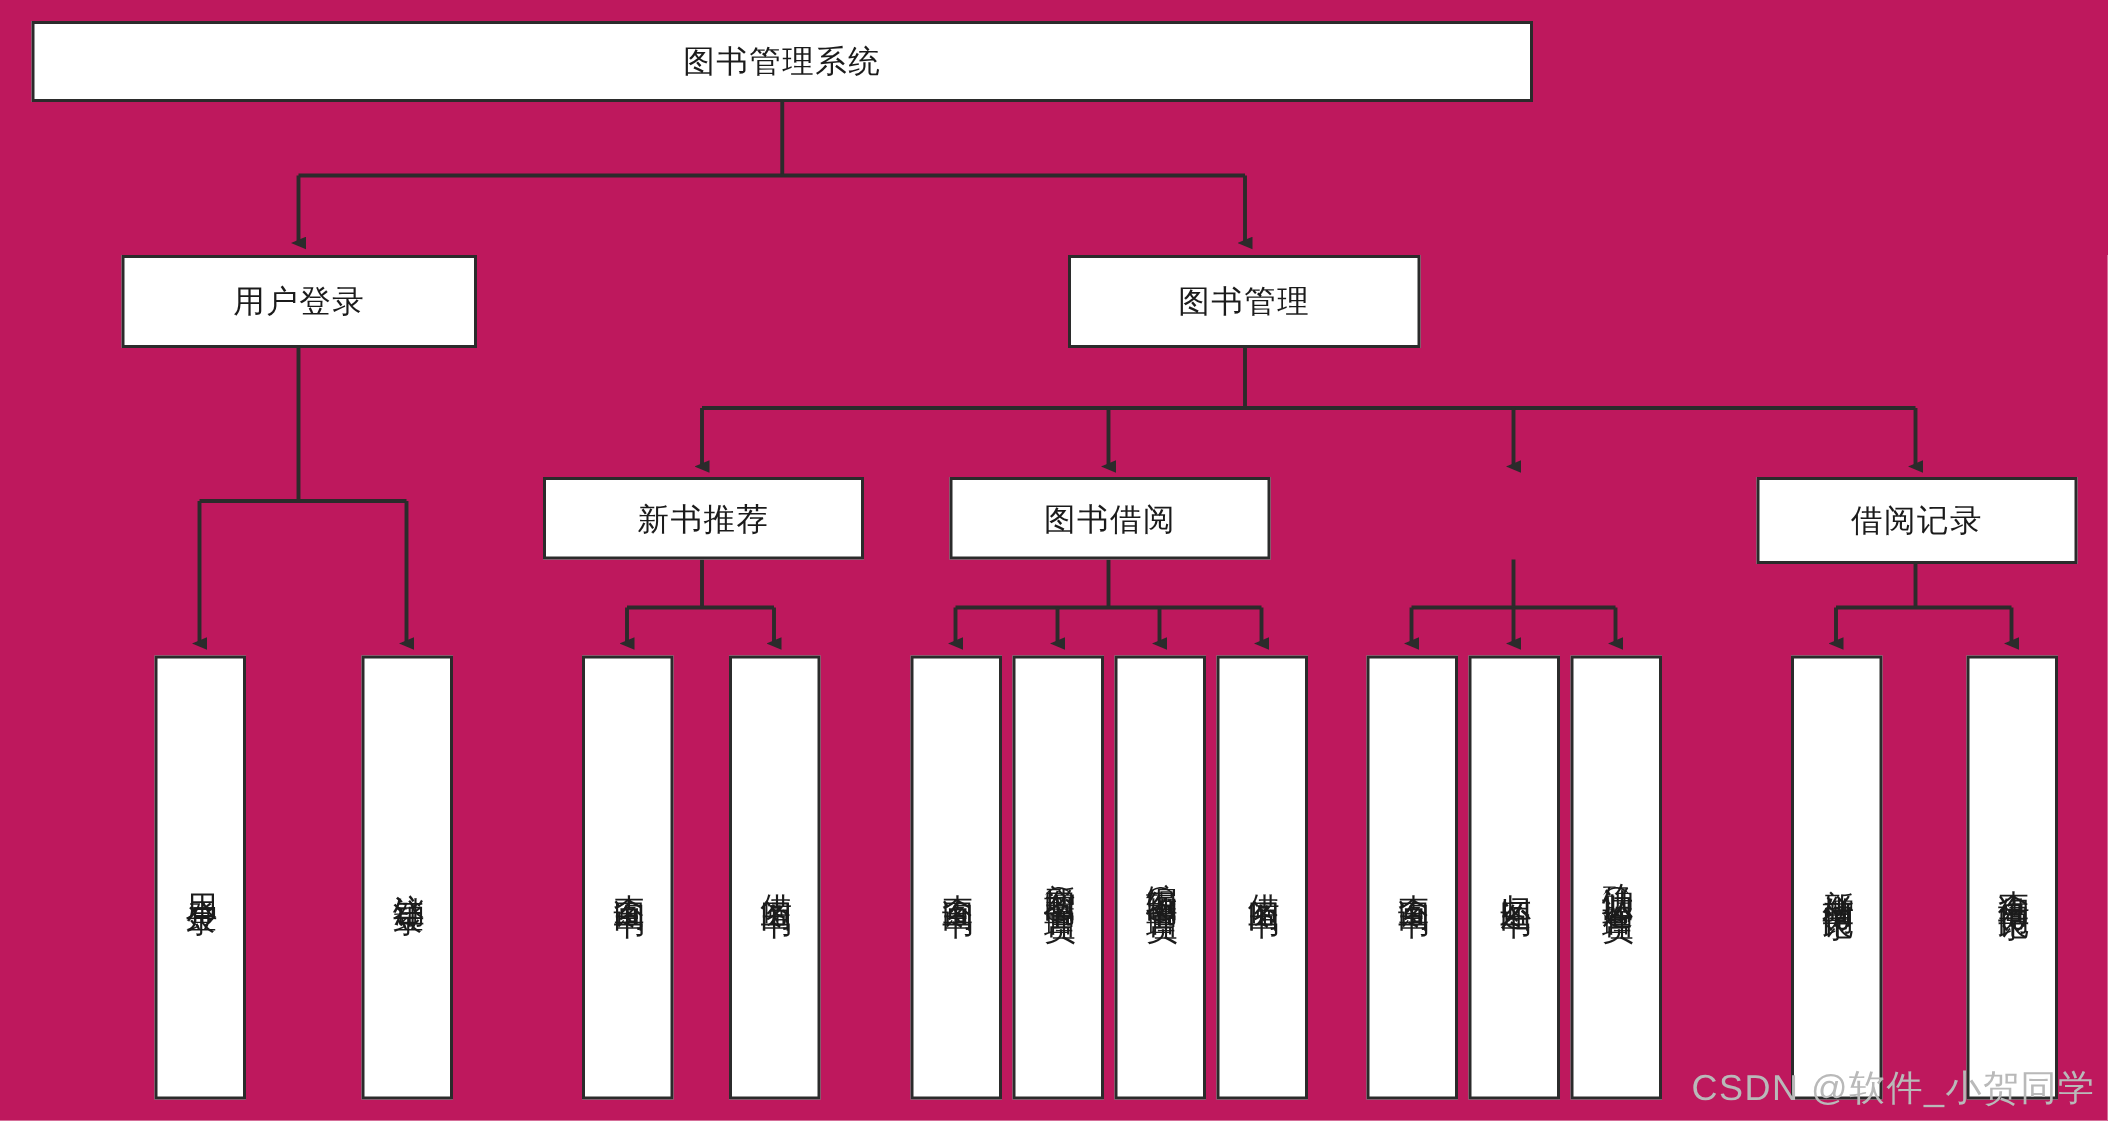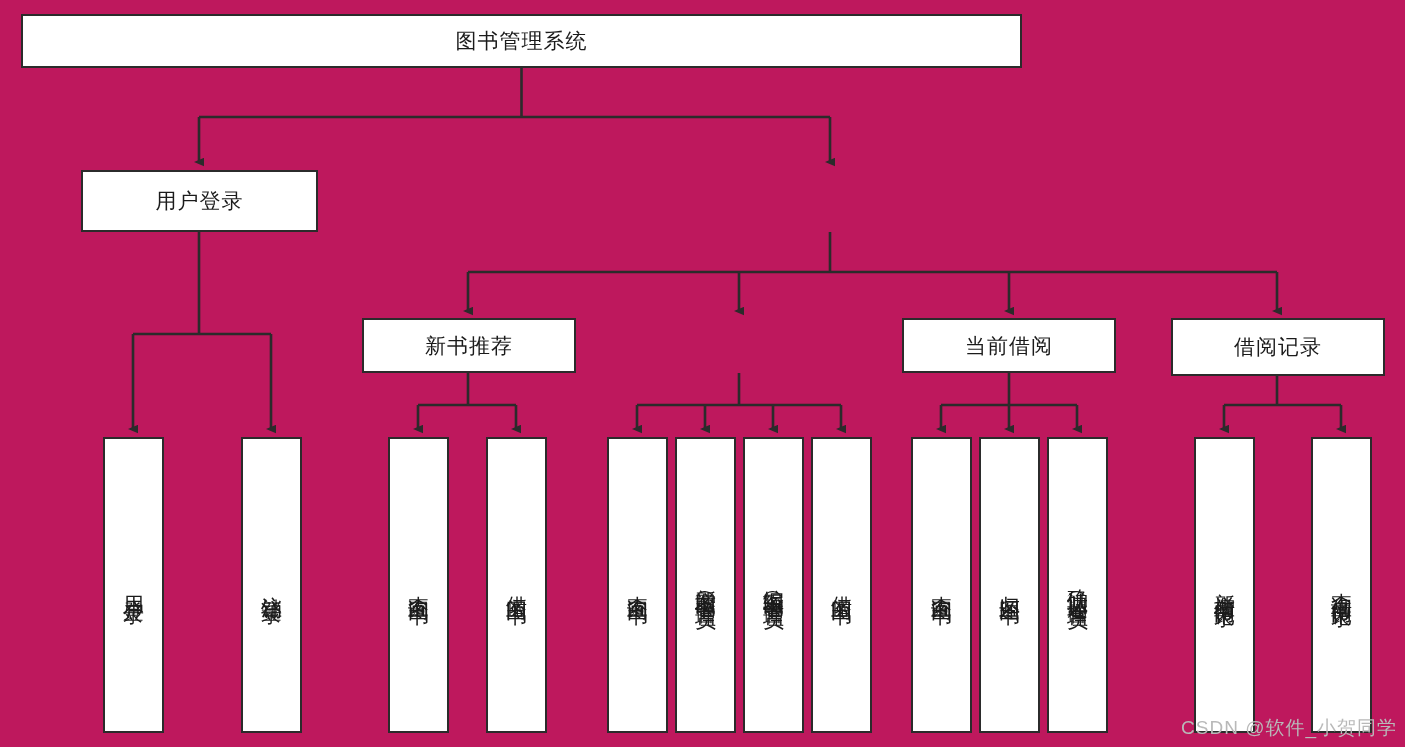--- a/index.html
+++ b/index.html
@@ -37,21 +37,21 @@
     text-orientation:upright;
     display:block;
     white-space:normal;
   }
   .node .htext{display:block;white-space:nowrap;}
 
   .watermark{
     position:absolute;
     right:8px;
     bottom:6px;
-    font-size:19px;
+    font-size:24px;
     color:#b9b9b9;
     letter-spacing:1px;
     white-space:nowrap;
     pointer-events:none;
   }
 </style>
 </head>
 <body>
 
 <div id="stage">
@@ -109,26 +109,29 @@
     </g>
   </svg>
 
   <div class="node horiz" style="left:21px;top:14px;width:1001px;height:54px;">
     <span class="htext">图书管理系统</span>
   </div>
 
   <div class="node horiz" style="left:81px;top:170px;width:237px;height:62px;">
     <span class="htext">用户登录</span>
   </div>
+  <div class="node horiz" style="left:712px;top:170px;width:235px;height:62px;">
+    <span class="htext">图书管理</span>
+  </div>
 
   <div class="node horiz" style="left:362px;top:318px;width:214px;height:55px;justify-content:center;">
     <span class="htext">新书推荐</span>
   </div>
-  <div class="node horiz" style="left:902px;top:318px;width:214px;height:55px;">
-    <span class="htext">当前借阅</span>
+  <div class="node horiz" style="left:633px;top:318px;width:214px;height:55px;">
+    <span class="htext">图书借阅</span>
   </div>
   <div class="node horiz" style="left:1171px;top:318px;width:214px;height:58px;">
     <span class="htext">借阅记录</span>
   </div>
 
   <div class="node vert" style="left:103px;top:437px;width:61px;height:296px;">
     <span class="vtext">用户登录</span>
   </div>
   <div class="node vert" style="left:241px;top:437px;width:61px;height:296px;">
     <span class="vtext">注销登录</span>

